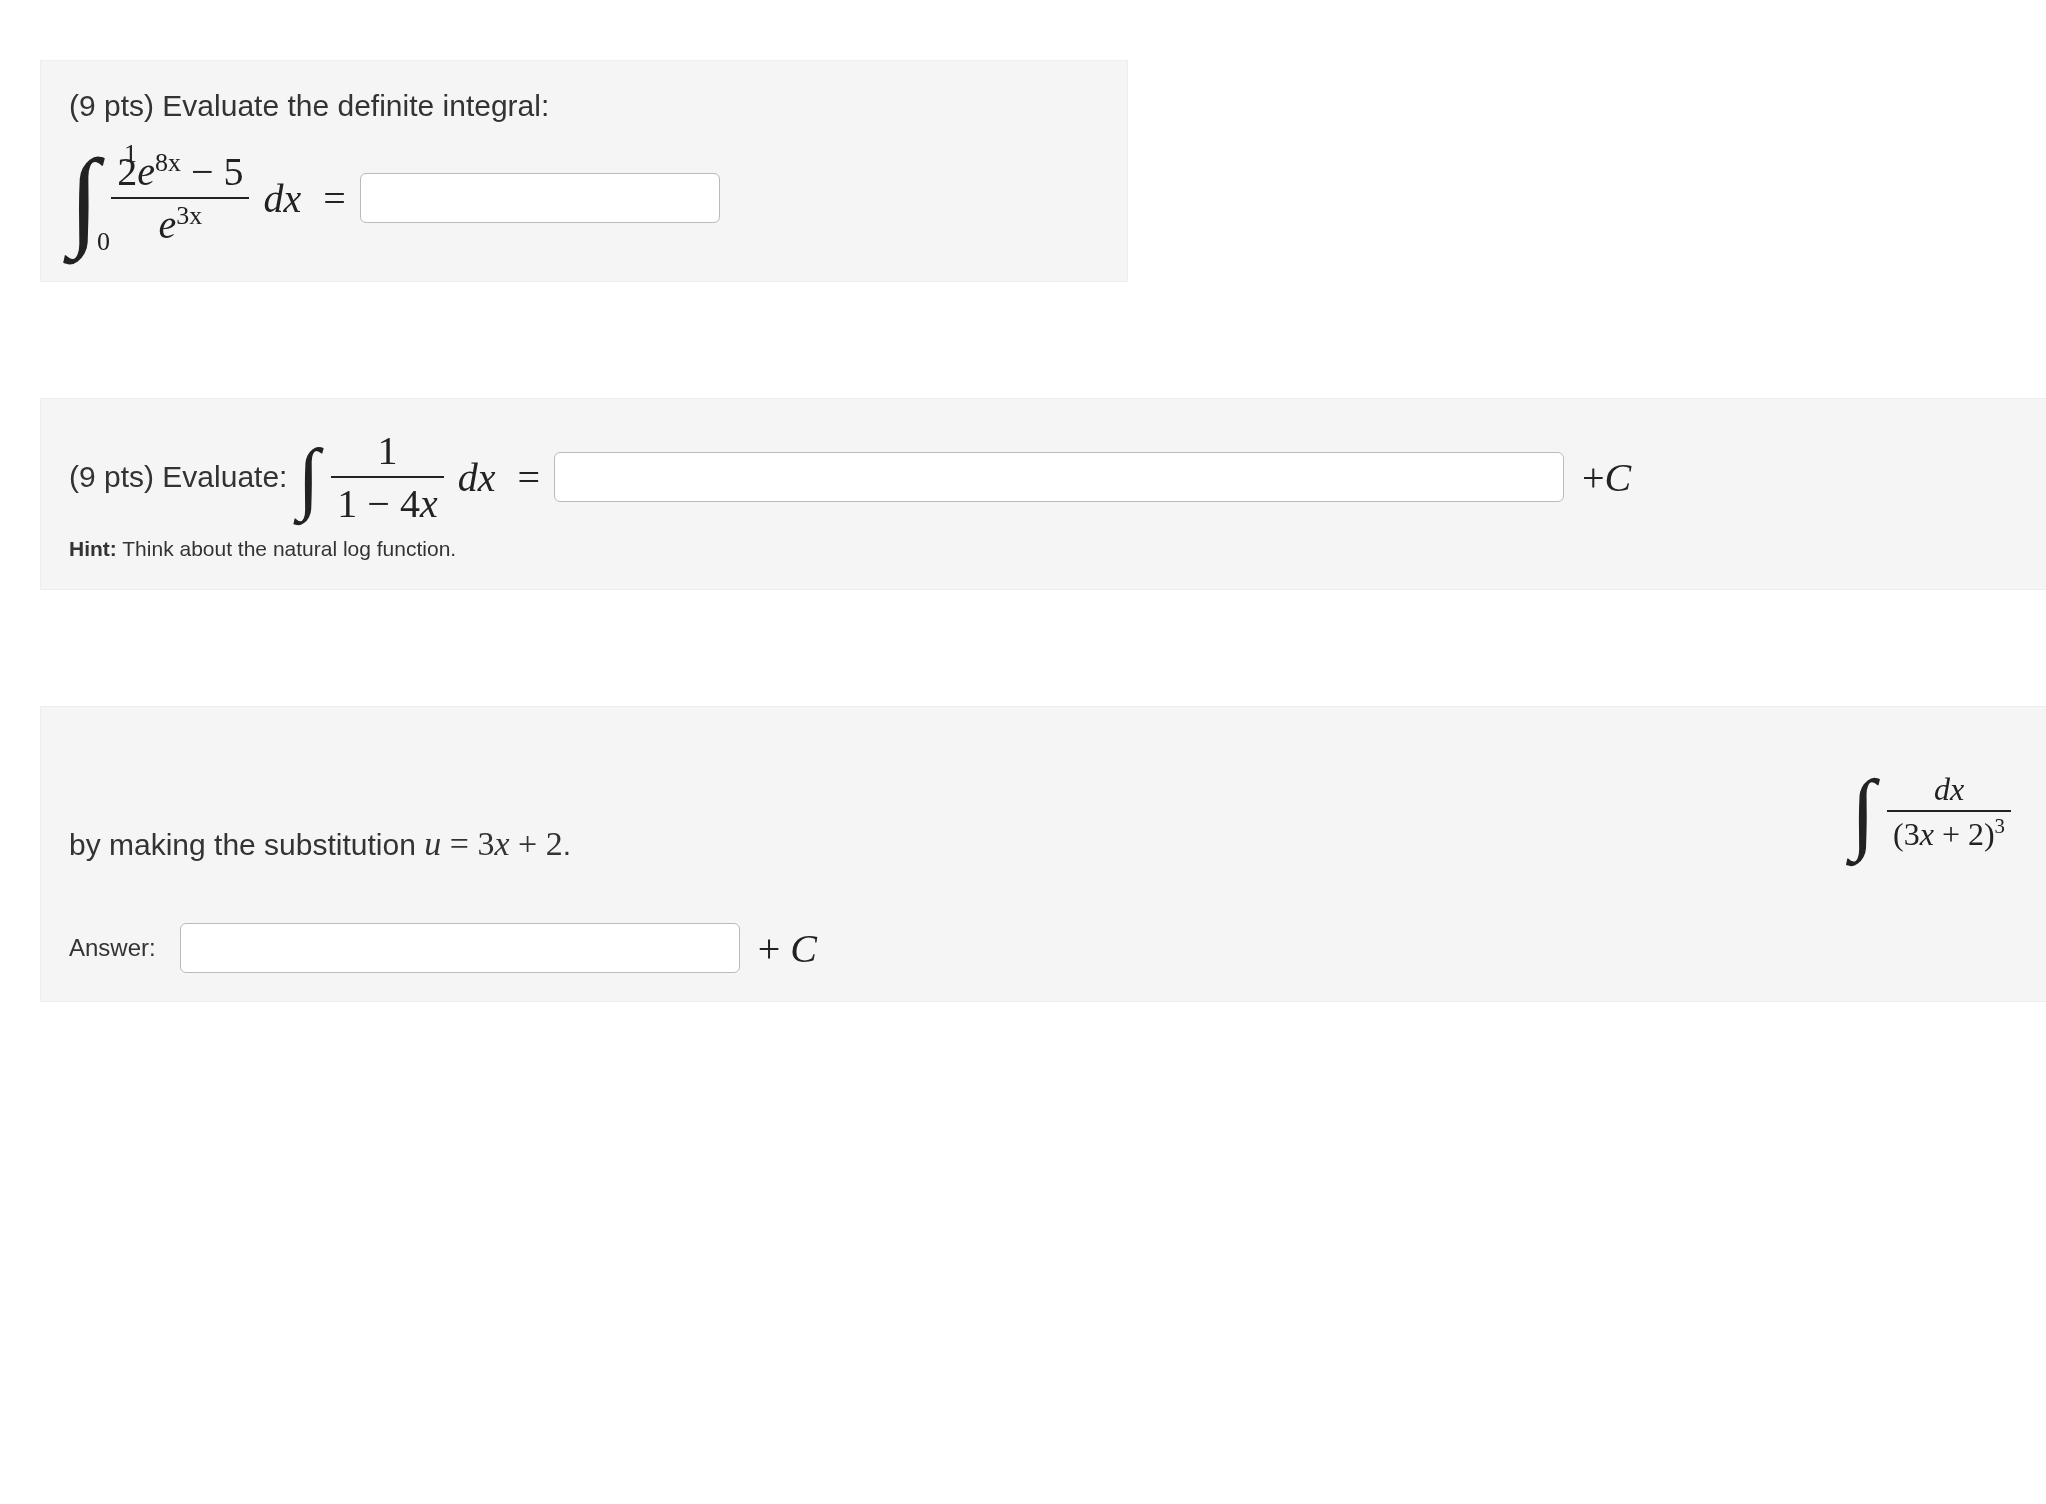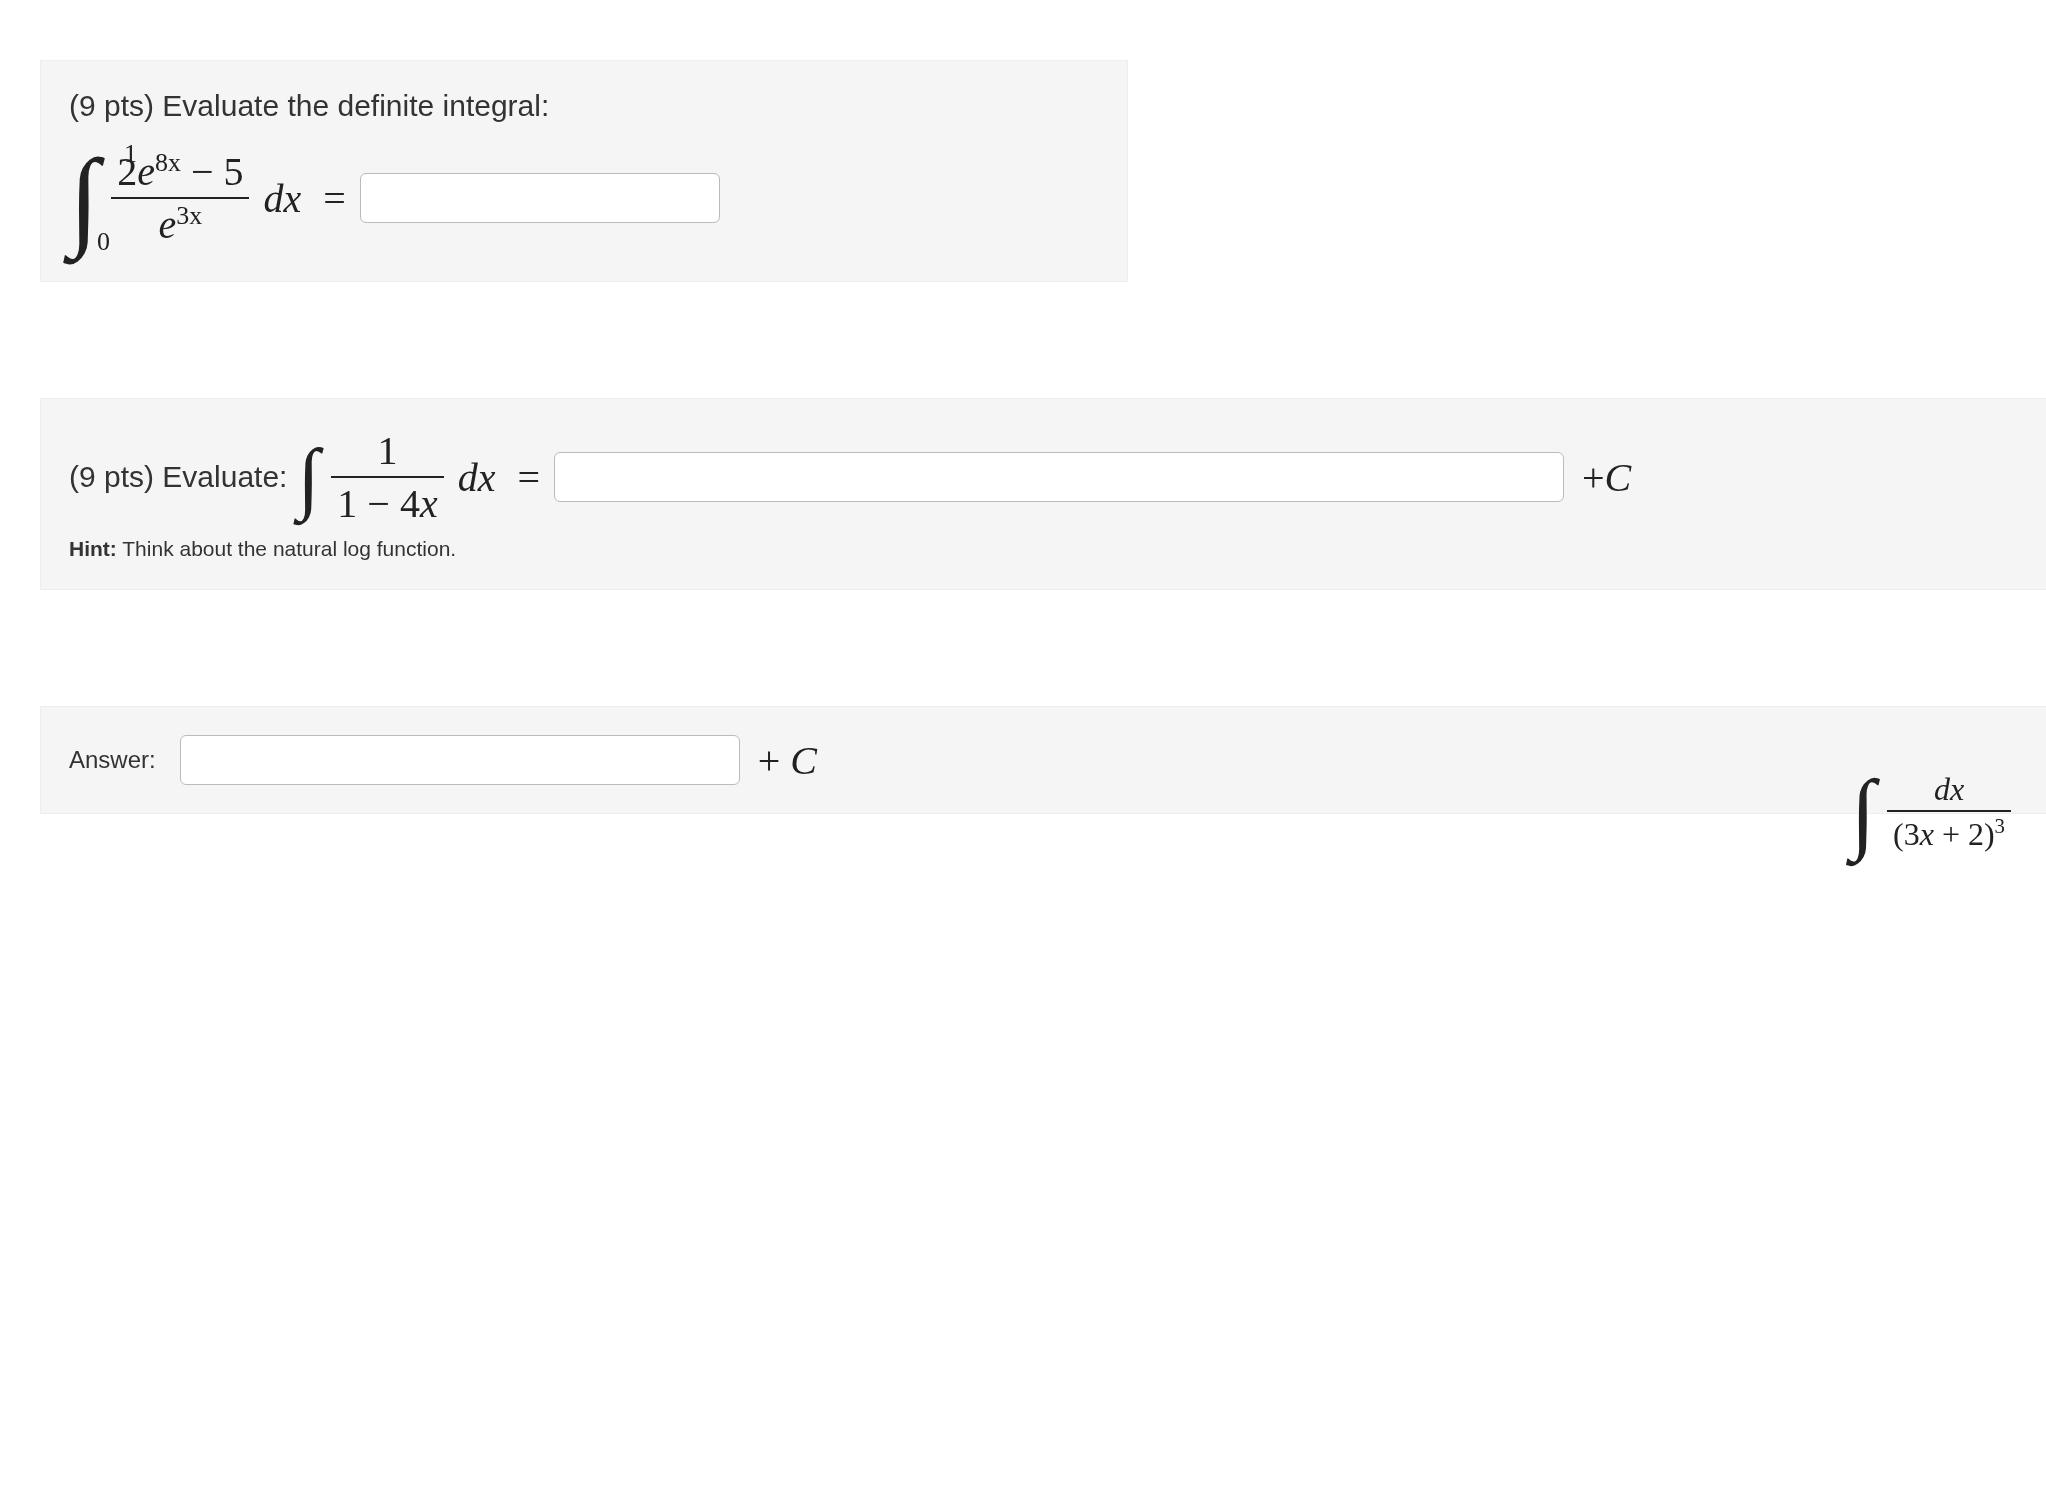--- a/index.html
+++ b/index.html
@@ -211,20 +211,23 @@
       <span class="intsym">∫</span>
       <span class="frac">
         <span class="num mi">dx</span>
         <span class="bar"></span>
         <span class="den">
           <span>(3</span><span class="mi">x</span><span> + 2)</span><span class="msup">3</span>
         </span>
       </span>
     </div>
 
+    <div class="subst">
+      <span>by making the substitution </span><span class="serif mi">u</span><span class="serif"> = 3</span><span class="serif mi">x</span><span class="serif"> + 2</span><span>.</span>
+    </div>
 
     <div class="answer-row">
       <span class="answer-label">Answer:</span>
       <input class="ans-input" style="width: 560px;">
       <span class="plusC"><span>+ </span><span class="mi">C</span></span>
     </div>
   </div>
 
 </div>
 

